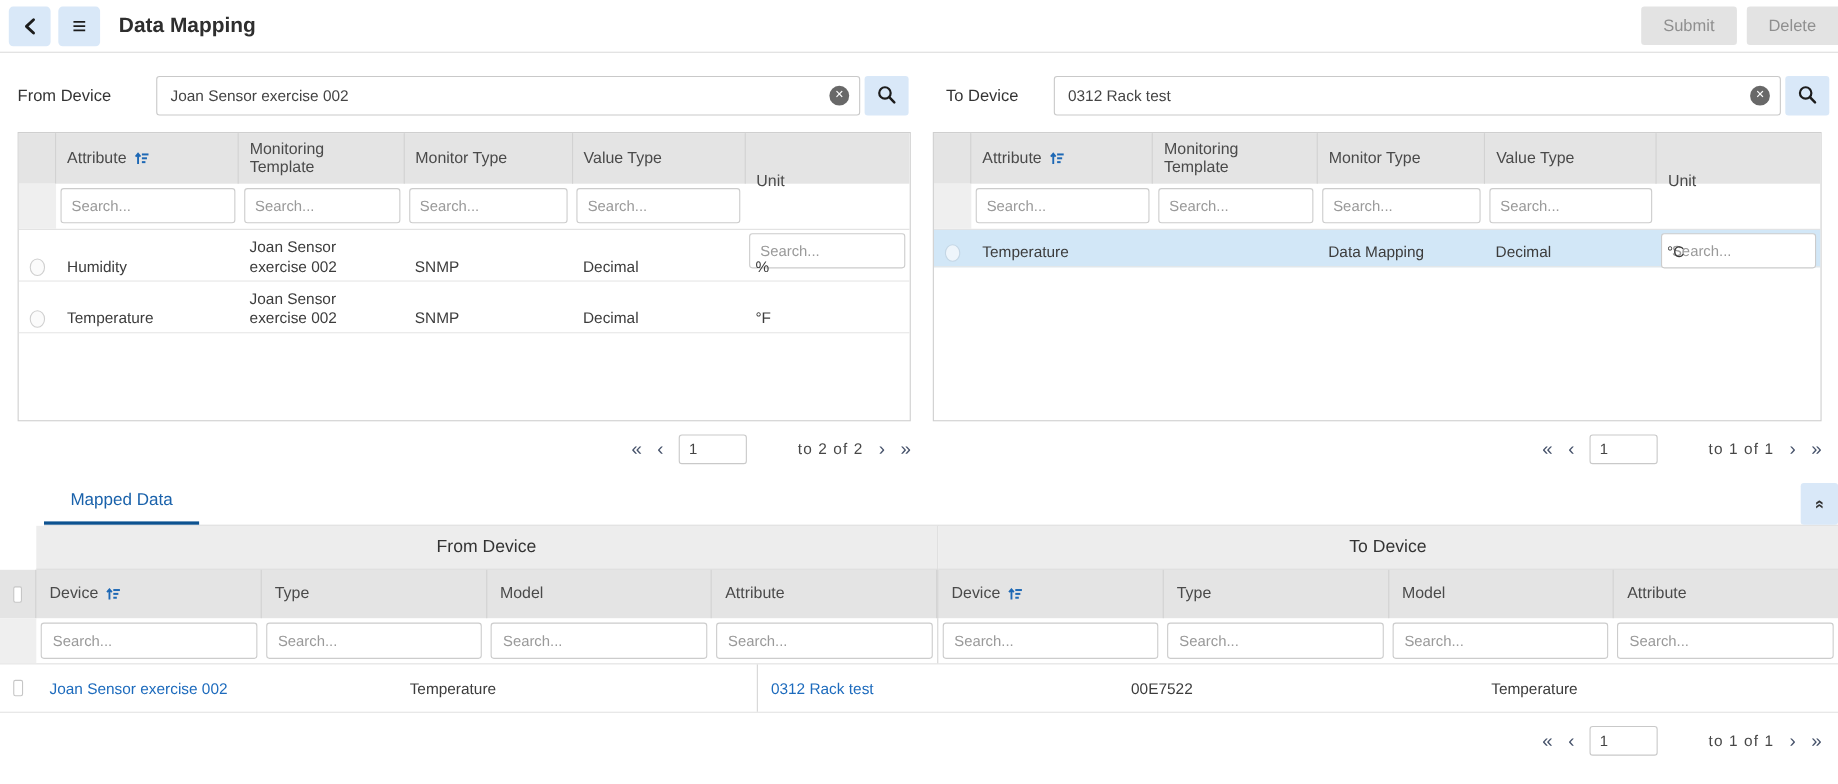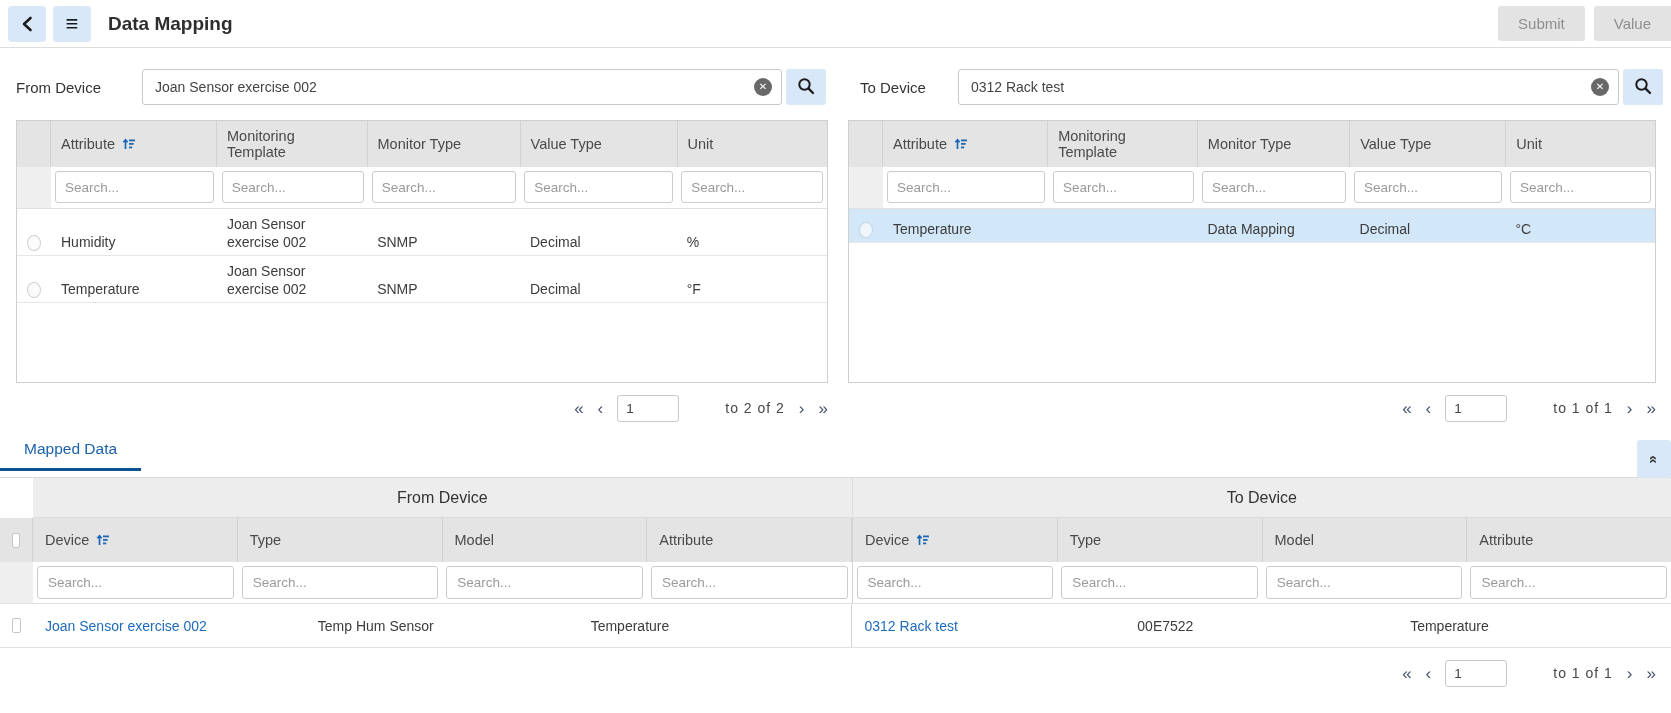--- a/index.html
+++ b/index.html
@@ -47,36 +47,36 @@
   .g-filter .cell { padding:4px 4px; }
   .g-filter input { width:100%; height:32px; border:1px solid #ccc; border-radius:3px;
     padding:0 9px; font-size:13.5px; font-family:inherit; color:#555; }
   .g-filter input::placeholder { color:#9a9a9a; }
   .g-data { border-bottom:1px solid #e6e6e6;align-items:flex-end; }
   .g-data .cell { display:flex; align-items:center; padding:4px 10px; line-height:1.3; }
   .g-data.two-line { height:47px; }
   .g-data.one-line { height:34px; }
   .g-data.selected { background:#d2e7f7; }
   .c-sel { width:34px; flex:none; display:flex; align-items:center; justify-content:center; }
-  .c-attr { flex:1.12; } .c-mt { flex:1; } .c-mty { flex:1.02; } .c-vt { flex:1.05; } .c-unit { flex:1; }
+  .c-attr { flex:1.12; } .c-mt { flex:1; } .c-mty { flex:1.02; } .c-vt { flex:1.05; } .c-unit { flex:1;margin-top:41px; }
   .radio { width:16px; height:16px; border-radius:50%; border:1px solid #cfcfcf; background:#fbfbfb; }
   .g-data.selected .radio { background:#eef5fb; border-color:#c4d6e5; }
   .sort-ic { margin-left:7px; display:inline-flex; }
 
   
   .pager { display:flex; align-items:center; justify-content:flex-end; gap:14px;
     margin-top:11px; height:28px; color:#474747; font-size:14px; }
   .pg-ic { color:#47536b; font-size:17px; cursor:pointer; line-height:1; }
   .pg-input { width:62px; height:27px; border:1px solid #c9c9c9; border-radius:3px;
     padding:0 8px; font-size:13.5px; font-family:inherit; color:#444; }
   .pg-range { white-space:nowrap; letter-spacing:1px;margin-left:32px; }
 
   
   .tab-bar { margin-top:18px; height:38px; border-bottom:1px solid #d9d9d9;
-    display:flex; align-items:flex-start; }
+    display:flex; align-items:flex-end;margin-left:40px; }
   .tab { color:#1a62ab; font-size:15.5px; padding:0 24px 10px 24px;
     border-bottom:3px solid #0d5290; cursor:pointer; }
   .tab-bar .spacer { flex:1; }
   .collapse-btn { width:34px; height:38px; background:#d9e8f8; border:none; border-radius:3px;
     cursor:pointer; color:#333; display:flex; align-items:center; justify-content:center; }
   .collapse-btn .dbl-up { display:inline-block; transform:rotate(90deg); font-size:15px; font-weight:bold; }
 
   .m-row { display:flex; align-items:stretch; }
   .m-group { height:40px; }
   .m-group .grp { background:#ededed; display:flex; align-items:center; justify-content:center;
@@ -111,21 +111,21 @@
           <path d="M10.5 2 L4 8 L10.5 14" fill="none" stroke="#1c1c1c" stroke-width="2.6" stroke-linecap="round" stroke-linejoin="round"></path>
         </svg>
     </span>
   </button>
   <button class="icon-btn">
     <span class="hamburger">≡</span>
   </button>
   <div class="page-title">Data Mapping</div>
   <div class="spacer"></div>
   <button class="gray-btn submit">Submit</button>
-  <button class="gray-btn delete">Value</button>
+  <button class="gray-btn delete">Delete</button>
 </div>
 
 <div class="search-row">
   <span class="field-label">From Device</span>
   <div class="input-wrap" style="width:640px; margin-left:41px;">
     <input type="text" value="Joan Sensor exercise 002" style="">
     <span class="clear-ic">✕</span>
   </div>
   <button class="search-btn">
     <span>
@@ -319,21 +319,20 @@
     <div class="cell m-col"><input placeholder="Search..." style=""></div>
     <div class="cell m-col"><input placeholder="Search..." style=""></div>
   </div>
   <div class="m-row m-data">
     <div class="cell m-sel">
         <span class="checkbox"></span>
       </div>
     <div class="cell m-col">
         <span class="link">Joan Sensor exercise 002</span>
       </div>
-    <div class="cell m-col">Temp Hum Sensor</div>
     <div class="cell m-col">Temperature</div>
     <div class="cell m-col to-start">
         <span class="link">0312 Rack test</span>
       </div>
     <div class="cell m-col">00E7522</div>
     <div class="cell m-col">Temperature</div>
   </div>
   <div class="pager bottom-pager">
     <span class="pg-ic">«</span>
     <span class="pg-ic">‹</span>

